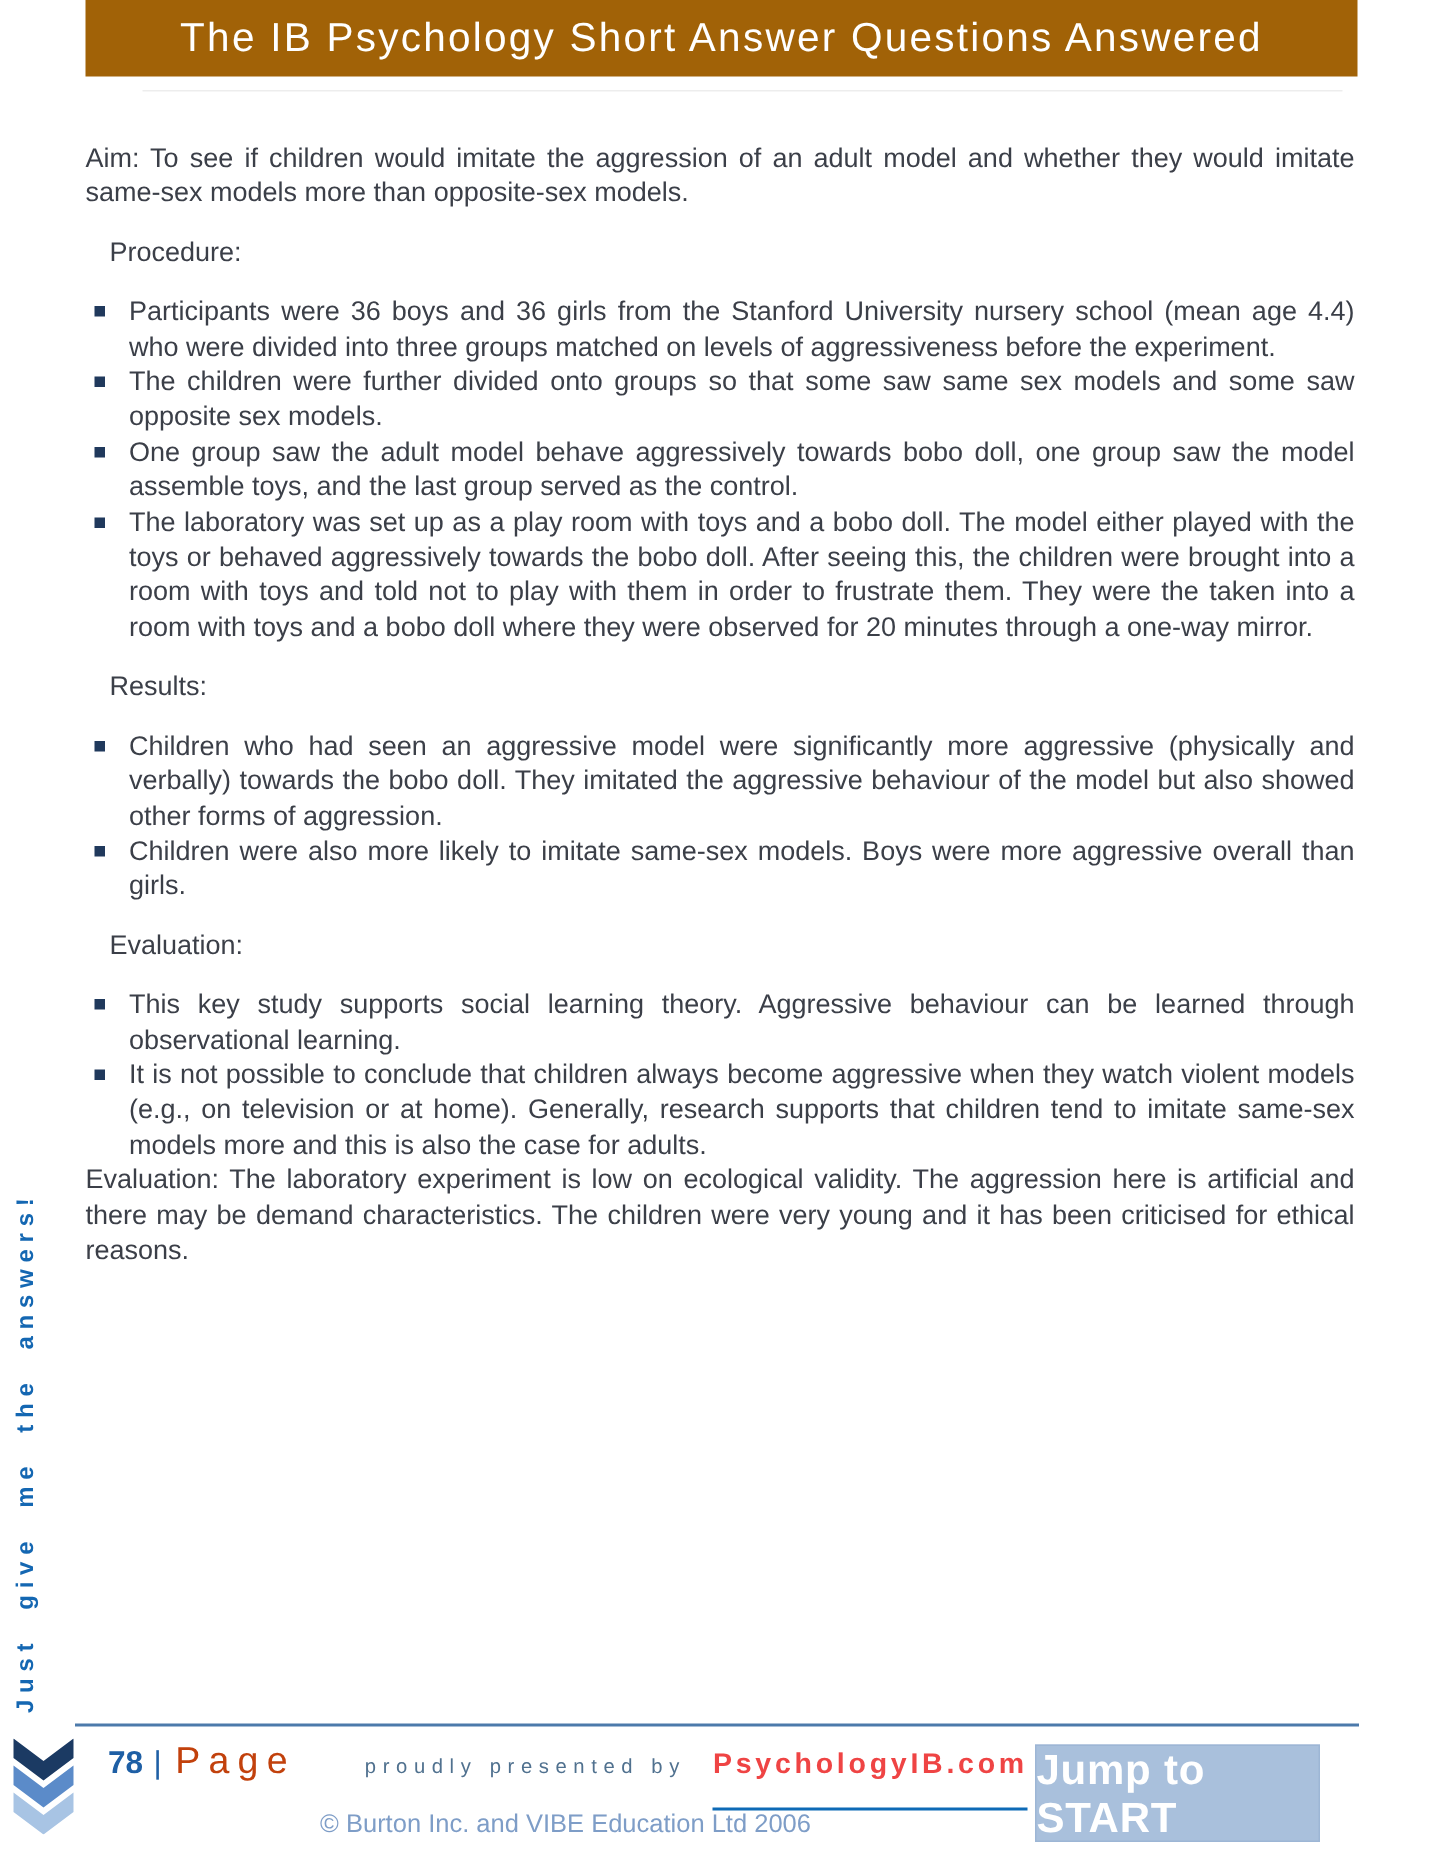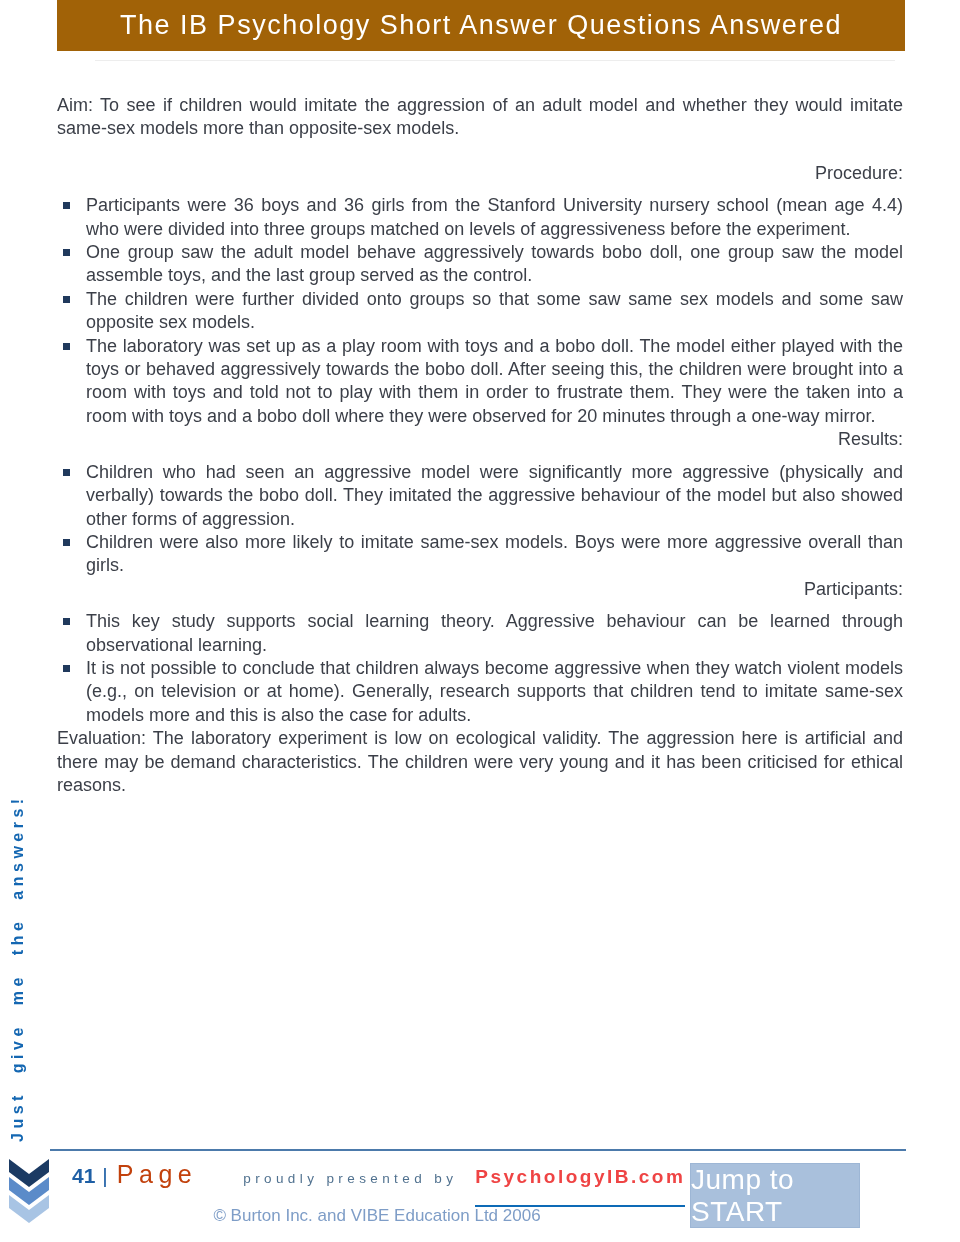--- a/index.html
+++ b/index.html
@@ -51,24 +51,24 @@
     top: 94px;
     width: 846px;
     color: #3b3f48;
     font-size: 18px;
     line-height: 23.4px;
   }
   .content p {
     margin: 0;
     text-align: justify;
   }
-  .content p.spaced-after { margin-bottom: 21px; }
+  .content p.spaced-after { margin-bottom: 9px; }
   .content .section-label {
-    text-align: right;
-    margin: 0;
+    text-align: left;
+    margin: 16px;
   }
   .content ul {
     list-style: none;
     margin: 9px 0 0 0;
     padding: 0;
   }
   .content li {
     position: relative;
     padding-left: 29px;
     text-align: justify;
@@ -160,31 +160,31 @@
     top: 1206px;
     width: 640px;
     text-align: center;
     font-size: 17px;
     color: #7e9dc7;
   }
   .jump-button {
     position: absolute;
     left: 690px;
     top: 1163px;
-    width: 170px;
+    width: 190px;
     height: 65px;
     background: #a9c0dc;
     border: 1px solid #9db6d5;
     box-sizing: border-box;
     display: flex;
     align-items: center;
     justify-content: center;
     color: #ffffff;
     font-size: 28px;
-    font-weight: normal;
+    font-weight: bold;
     letter-spacing: 0.5px;
     cursor: pointer;
   }
 </style>
 </head>
 <body>
 
 <div class="page">
 
   <div class="header-bar">
@@ -192,52 +192,52 @@
   </div>
   <div class="header-underline"></div>
 
   <div class="content">
 
     <p class="spaced-after">Aim: To see if children would imitate the aggression of an adult model and whether they would imitate same-sex models more than opposite-sex models.</p>
 
     <p class="section-label">Procedure:</p>
     <ul>
       <li><span class="bullet-sq"></span><span>Participants were 36 boys and 36 girls from the Stanford University nursery school (mean age 4.4) who were divided into three groups matched on levels of aggressiveness before the experiment.</span></li>
+      <li><span class="bullet-sq"></span><span>The children were further divided onto groups so that some saw same sex models and some saw opposite sex models.</span></li>
       <li><span class="bullet-sq"></span><span>One group saw the adult model behave aggressively towards bobo doll, one group saw the model assemble toys, and the last group served as the control.</span></li>
-      <li><span class="bullet-sq"></span><span>The children were further divided onto groups so that some saw same sex models and some saw opposite sex models.</span></li>
       <li><span class="bullet-sq"></span><span>The laboratory was set up as a play room with toys and a bobo doll. The model either played with the toys or behaved aggressively towards the bobo doll. After seeing this, the children were brought into a room with toys and told not to play with them in order to frustrate them. They were the taken into a room with toys and a bobo doll where they were observed for 20 minutes through a one-way mirror.</span></li>
     </ul>
 
     <p class="section-label">Results:</p>
     <ul>
       <li><span class="bullet-sq"></span><span>Children who had seen an aggressive model were significantly more aggressive (physically and verbally) towards the bobo doll. They imitated the aggressive behaviour of the model but also showed other forms of aggression.</span></li>
       <li><span class="bullet-sq"></span><span>Children were also more likely to imitate same-sex models. Boys were more aggressive overall than girls.</span></li>
     </ul>
 
-    <p class="section-label">Participants:</p>
+    <p class="section-label">Evaluation:</p>
     <ul>
       <li><span class="bullet-sq"></span><span>This key study supports social learning theory. Aggressive behaviour can be learned through observational learning.</span></li>
       <li><span class="bullet-sq"></span><span>It is not possible to conclude that children always become aggressive when they watch violent models (e.g., on television or at home). Generally, research supports that children tend to imitate same-sex models more and this is also the case for adults.</span></li>
     </ul>
 
     <p>Evaluation: The laboratory experiment is low on ecological validity. The aggression here is artificial and there may be demand characteristics. The children were very young and it has been criticised for ethical reasons.</p>
   </div>
 
   <div class="vertical-text">Just give me the answers!</div>
 
   <div class="footer-rule"></div>
 
   <svg class="logo" viewBox="0 0 42 64" xmlns="http://www.w3.org/2000/svg">
     <path d="M1 0 L21 15 L41 0 L41 13 L21 28 L1 13 Z" fill="#1b3a63"></path>
     <path d="M1 18 L21 33 L41 18 L41 31 L21 46 L1 31 Z" fill="#5b8bc9"></path>
     <path d="M1 36 L21 51 L41 36 L41 49 L21 64 L1 49 Z" fill="#a8c4e4"></path>
   </svg>
 
   <div class="footer-row">
-    <span class="page-num">41</span>
+    <span class="page-num">78</span>
     <span class="page-divider">|</span>
     <span class="page-word">Page</span>
     <span class="presented">proudly presented by</span>
     <a class="footer-link">PsychologyIB.com</a>
   </div>
 
   <div class="copyright">© Burton Inc. and VIBE Education Ltd 2006</div>
 
   <div class="jump-button">
     <span>Jump to START</span>

